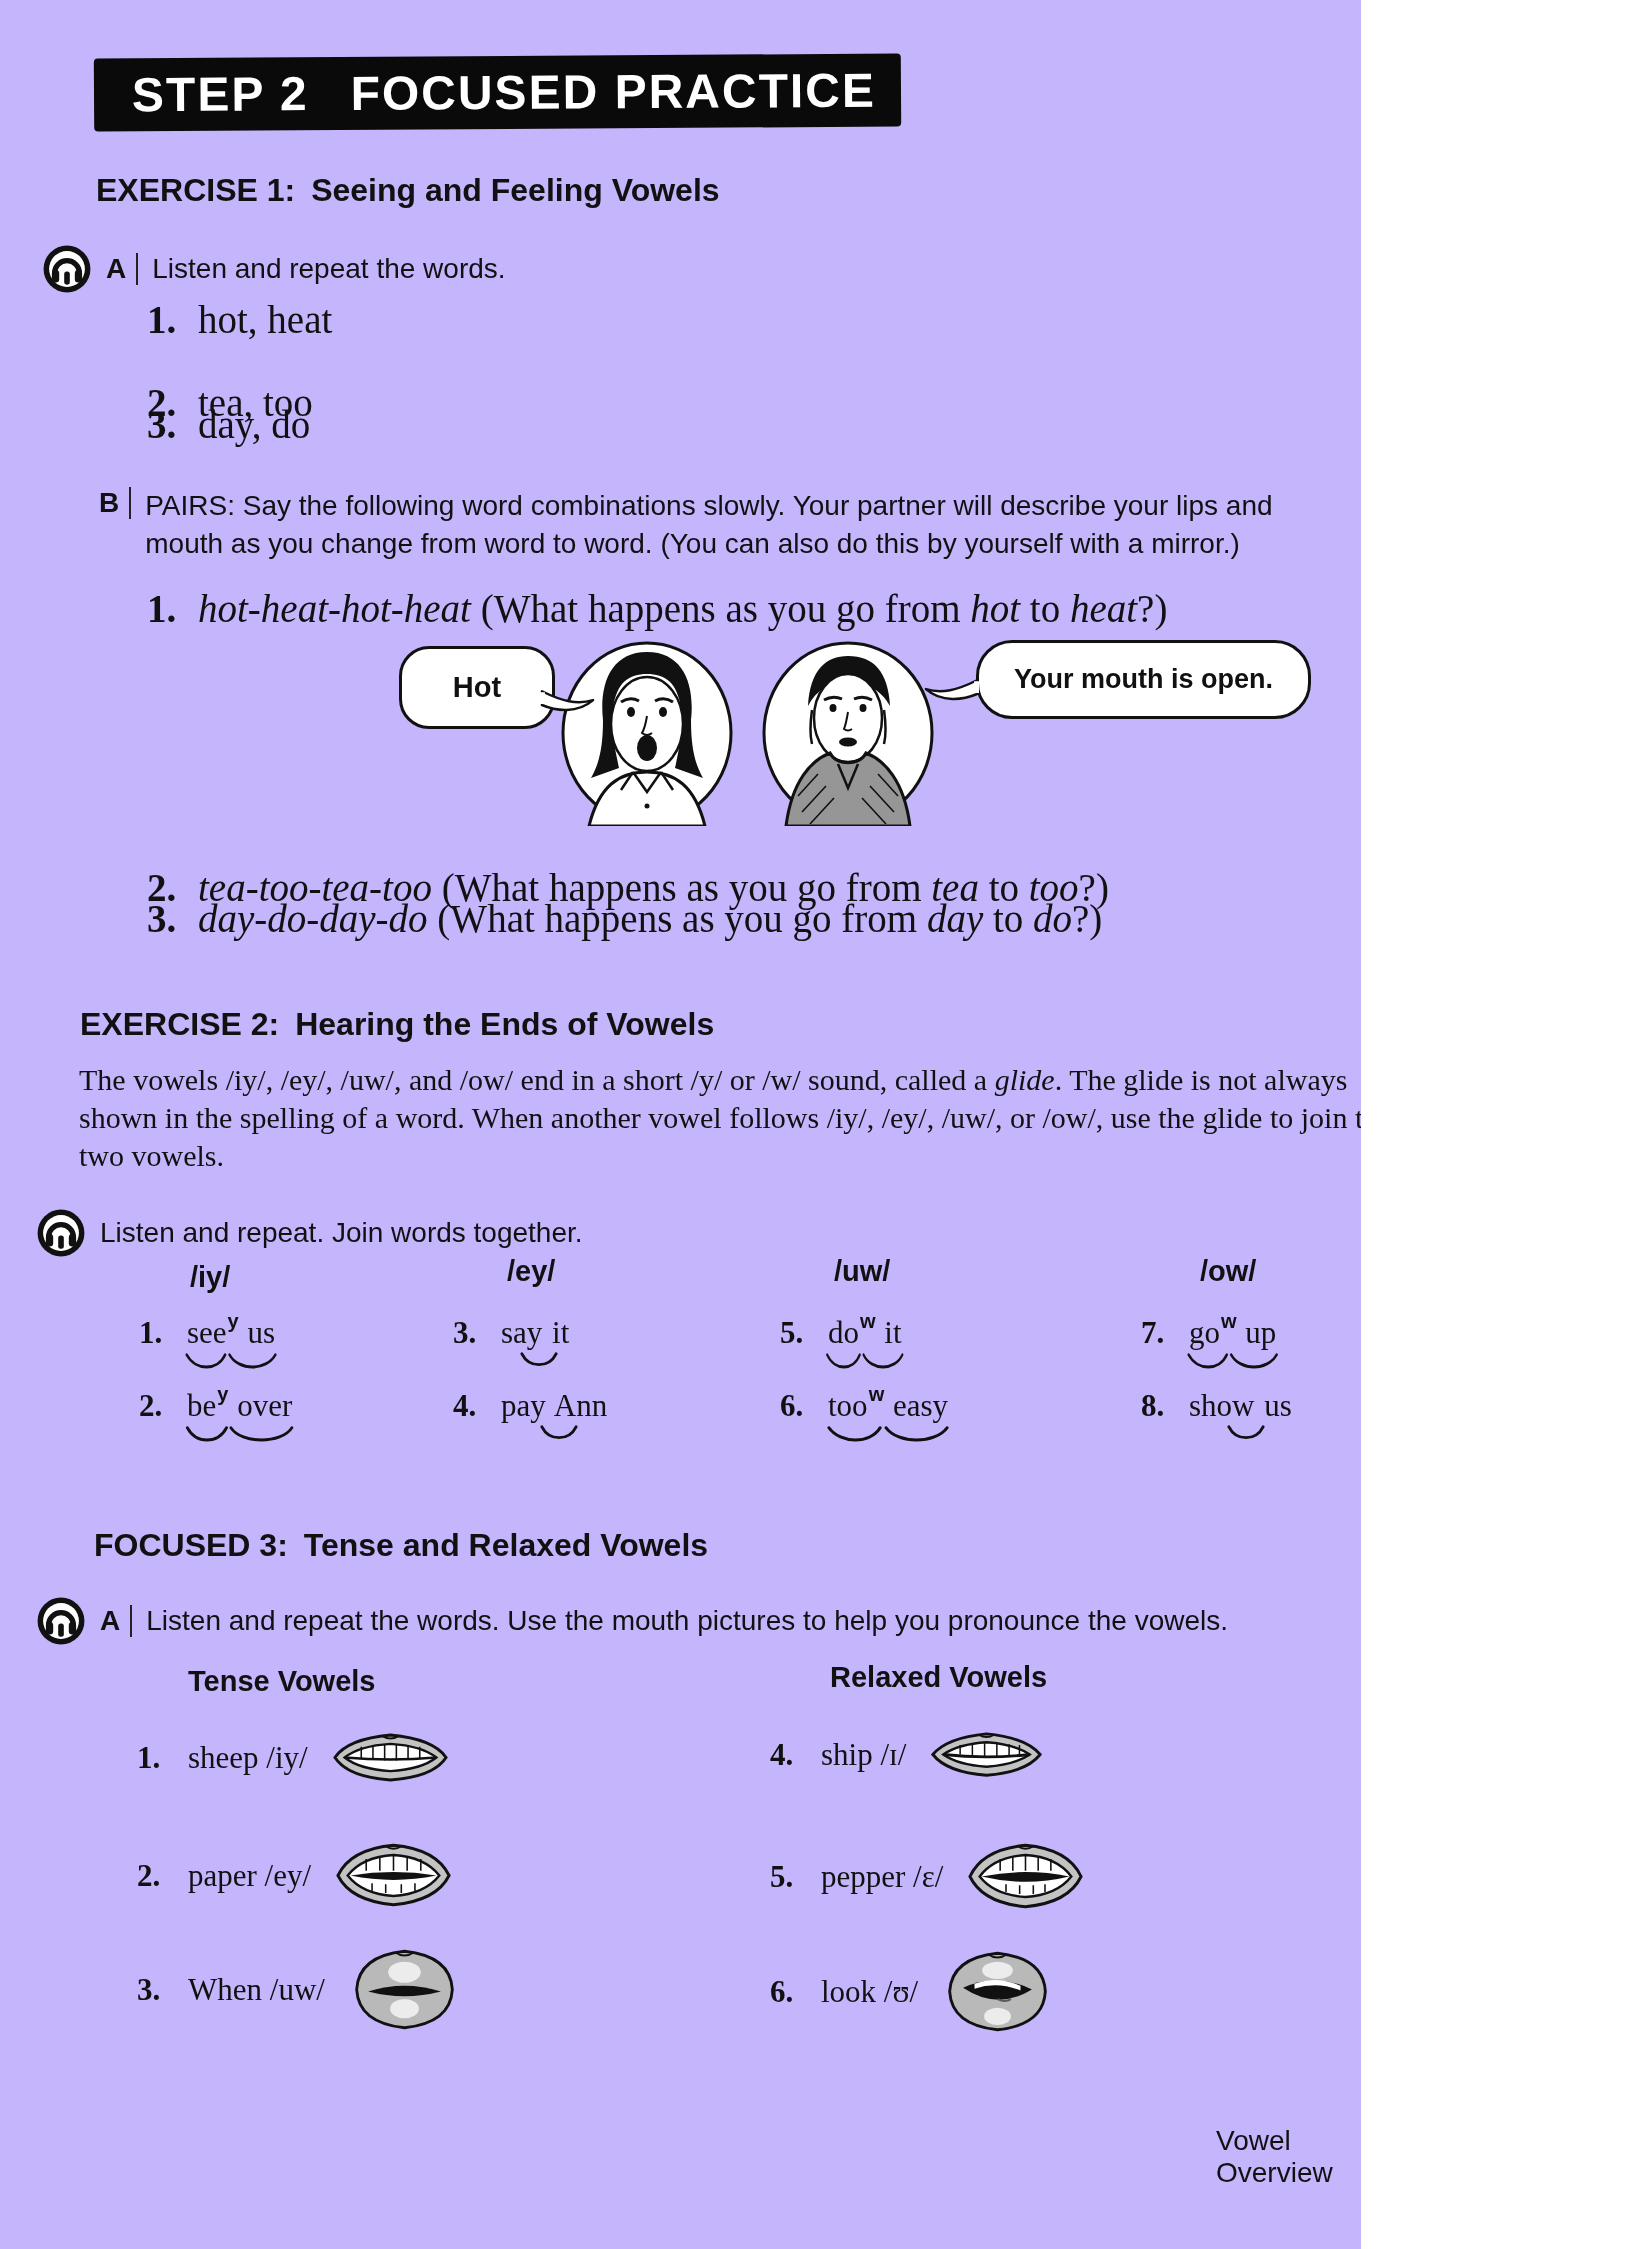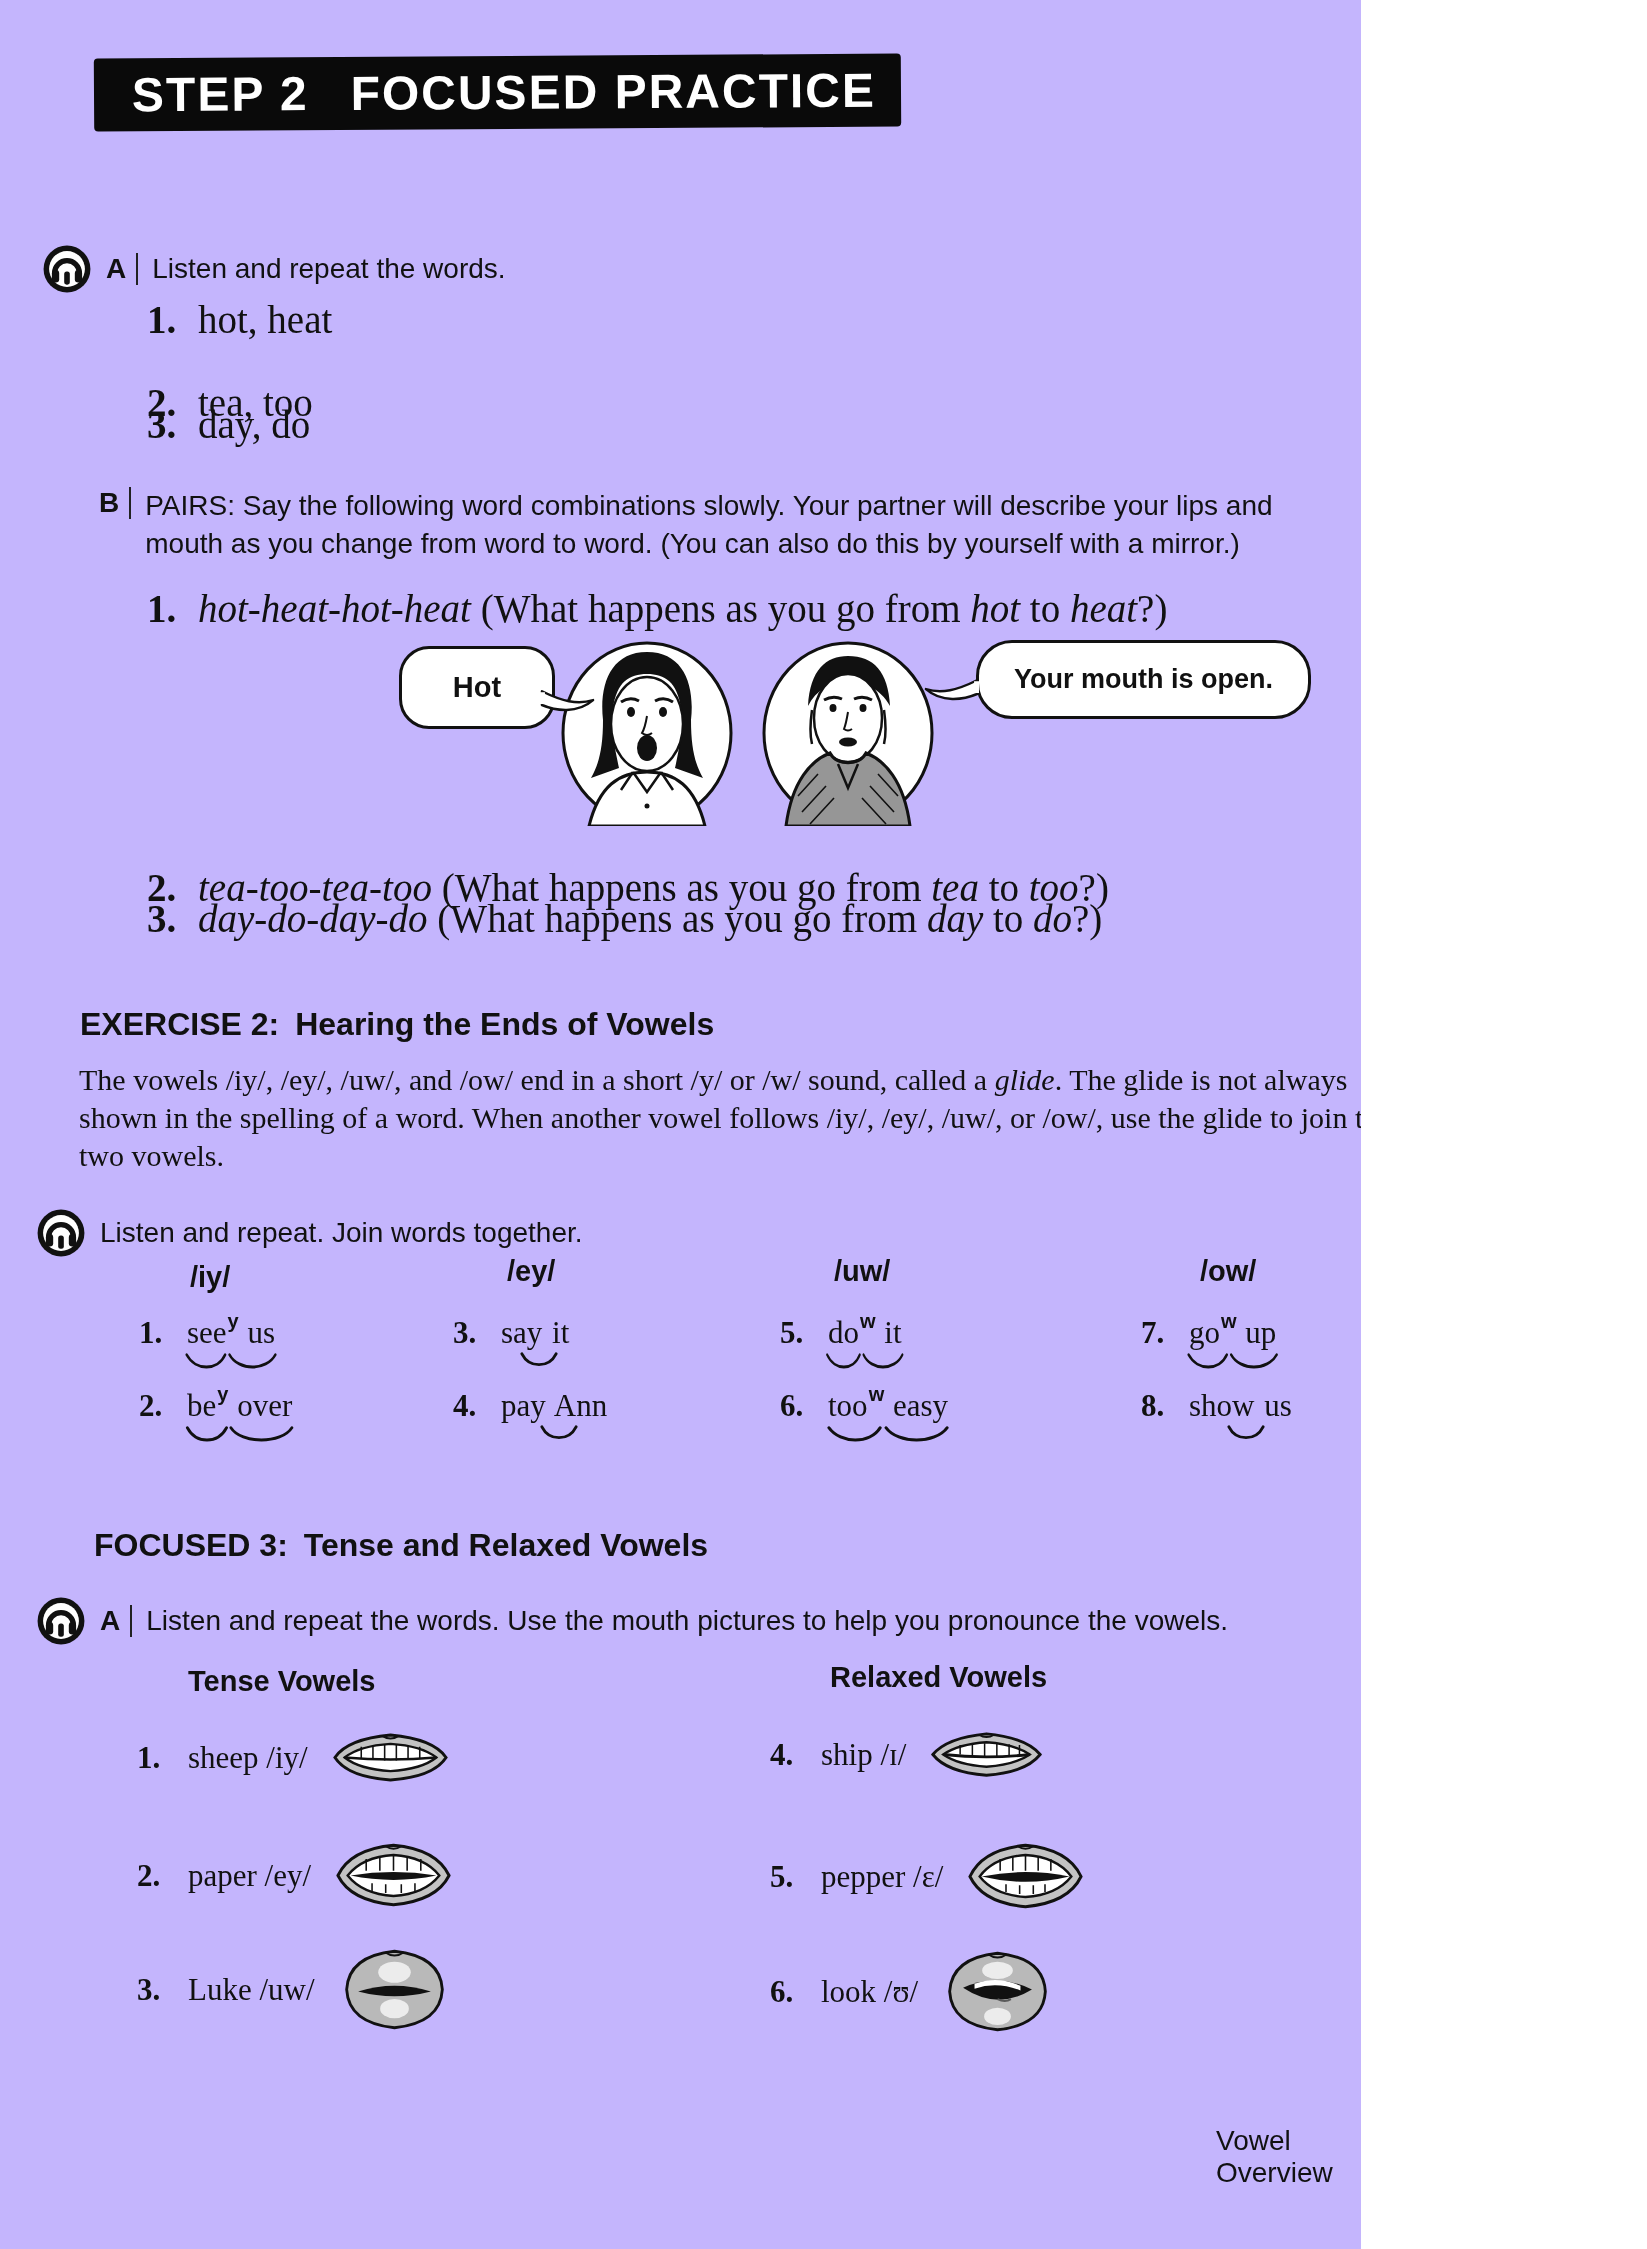--- a/index.html
+++ b/index.html
@@ -82,20 +82,23 @@
 </head>
 <body>
 
 <div class="page">
 
   <div class="banner">
     <span class="b-step">STEP 2</span>
     <span>FOCUSED PRACTICE</span>
   </div>
 
+  <div class="ex-heading" style="left:96px;top:172px;">
+    <span class="hl">EXERCISE 1:</span><span>Seeing and Feeling Vowels</span>
+  </div>
 
   <div class="dir-row" style="left:42px;top:244px;">
     <svg class="audio-icon" width="50" height="50" viewBox="0 0 48 48" aria-hidden="true">
       <circle cx="24" cy="24" r="22.5" fill="#111"></circle>
       <circle cx="24" cy="24" r="17.2" fill="#fff"></circle>
       <path d="M12,28 a12,12 0 0 1 24,0" fill="none" stroke="#111" stroke-width="5"></path>
       <rect x="9.5" y="25" width="7" height="12" rx="3.2" fill="#111"></rect>
       <rect x="31.5" y="25" width="7" height="12" rx="3.2" fill="#111"></rect>
       <rect x="21.3" y="26.5" width="5.4" height="12.5" rx="2.4" fill="#111"></rect>
     </svg>
@@ -288,21 +291,21 @@
         <path d="M52,6 Q60,11 68,6" fill="none" stroke="#111" stroke-width="2"></path>
         <path d="M13,36 Q28,17 60,15 Q92,17 107,36 Q92,55 60,57 Q28,55 13,36 Z" fill="#fff" stroke="#111" stroke-width="2.5"></path>
         <path d="M16,36 Q60,29 104,36 Q60,45 16,36 Z" fill="#111"></path>
         <path d="M32,19 L32,31 M46,17 L46,31 M60,16 L60,31 M74,17 L74,31 M88,19 L88,31" stroke="#111" stroke-width="1.6"></path>
         <path d="M38,52 L38,44 M52,54 L52,45 M68,54 L68,45 M82,52 L82,44" stroke="#111" stroke-width="1.6"></path>
       </svg>
     </span>
   </div>
   <div class="m-row" style="left:137px;top:1938px;height:103px;">
     <span class="m-num">3.</span>
-      <span>Luke /uw/</span>
+      <span>When /uw/</span>
     <span class="m-img">
       <svg width="111" height="97" viewBox="0 0 116 100" aria-hidden="true">
         <path d="M8,50 Q10,15 58,10 Q106,15 108,50 Q106,85 58,90 Q10,85 8,50 Z" fill="#b9b9b9" stroke="#111" stroke-width="3"></path>
         <path d="M48,11 Q58,18 68,11" fill="none" stroke="#111" stroke-width="2"></path>
         <ellipse cx="58" cy="32" rx="17" ry="11" fill="#ececec"></ellipse>
         <ellipse cx="58" cy="70" rx="15" ry="10" fill="#ececec"></ellipse>
         <path d="M20,52 Q58,40 96,52 Q58,62 20,52 Z" fill="#111"></path>
       </svg>
     </span>
   </div>

